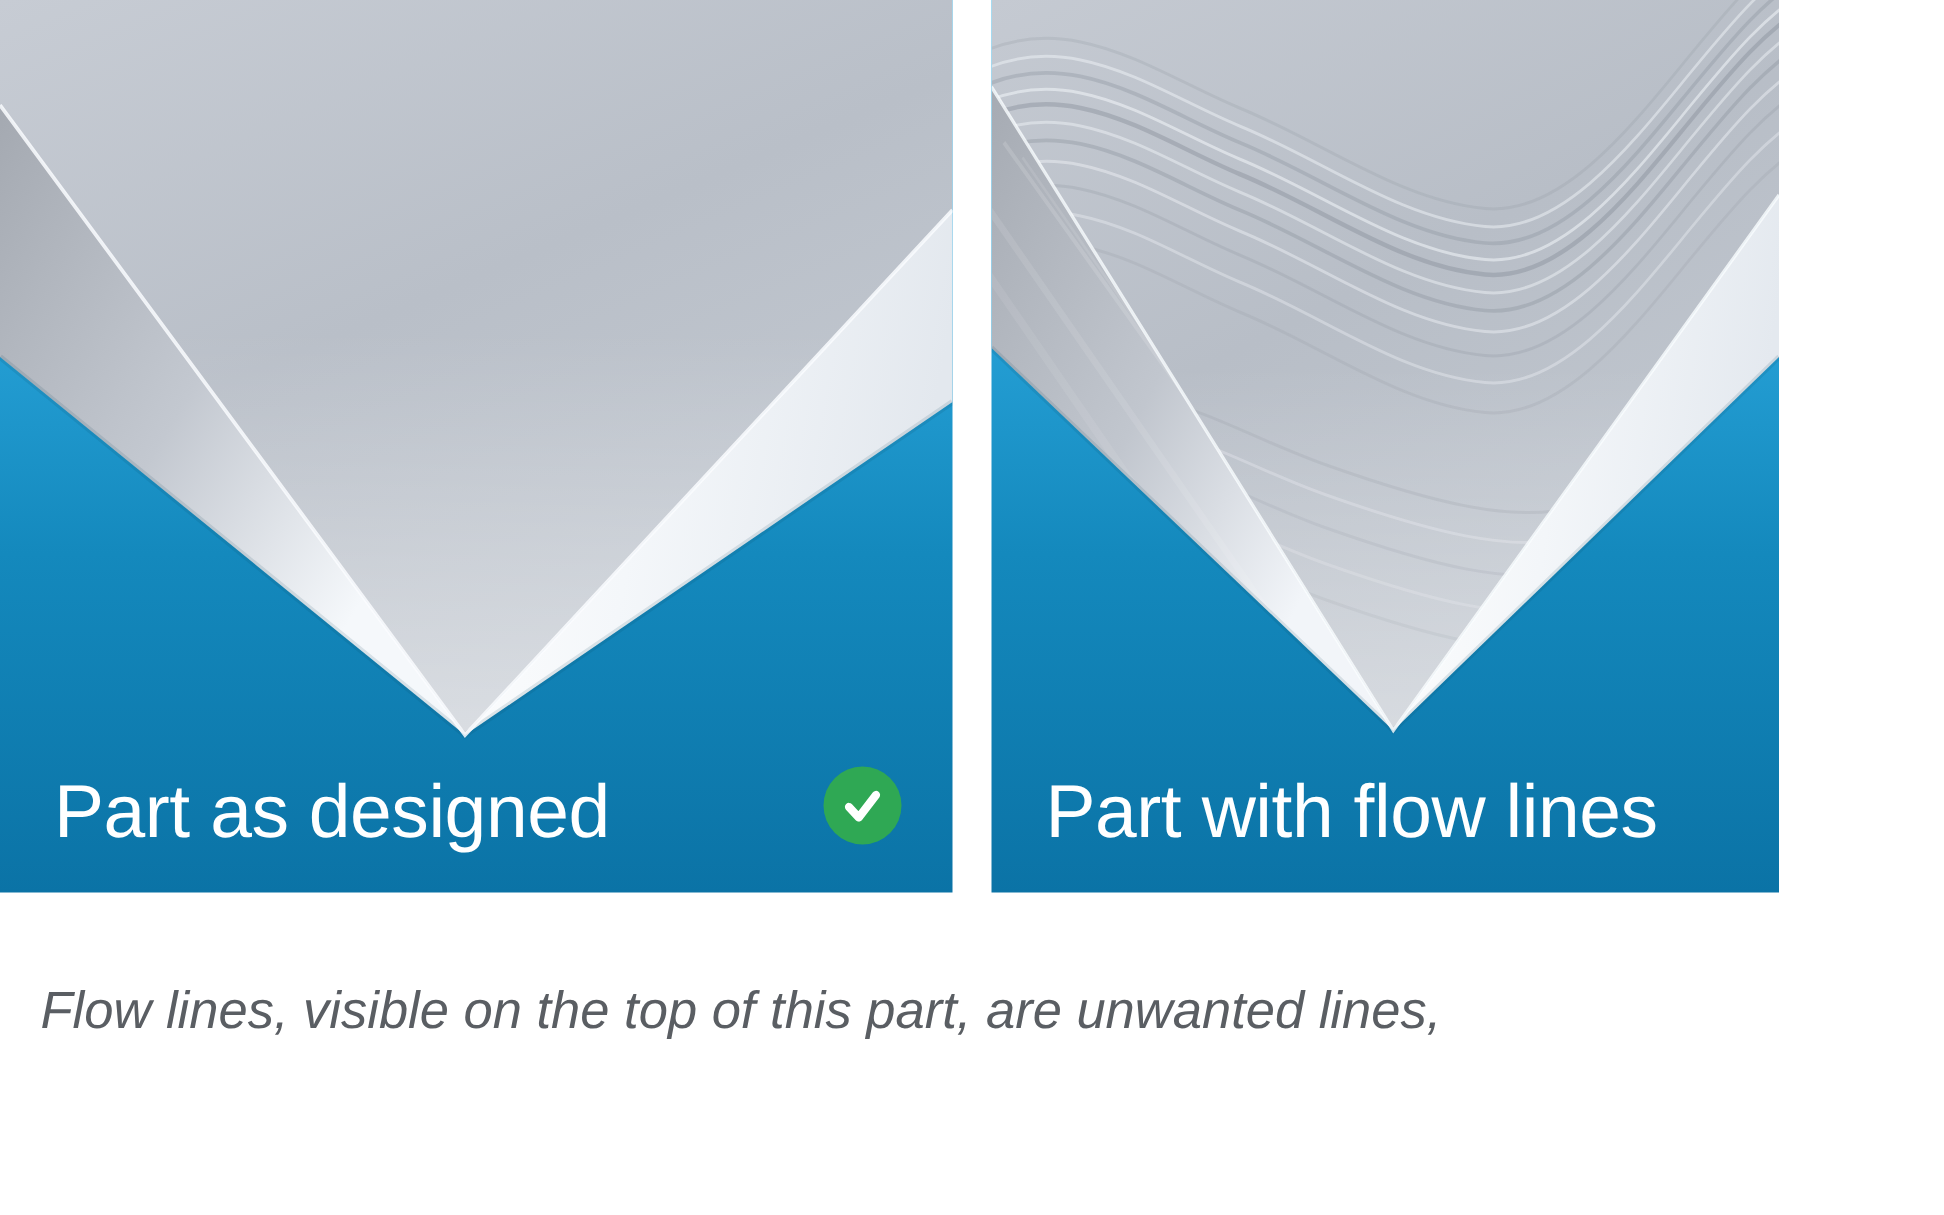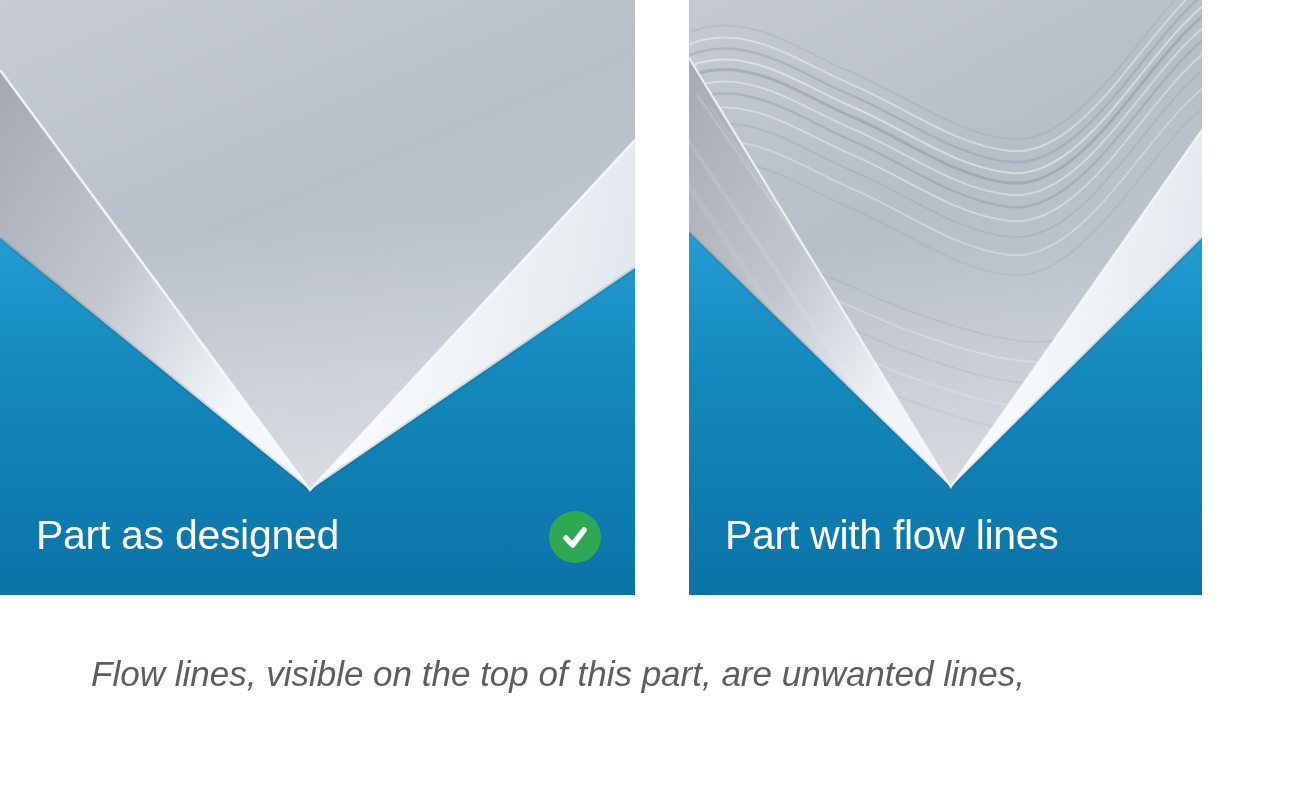--- a/index.html
+++ b/index.html
@@ -5,37 +5,37 @@
   html,body{margin:0;padding:0;}
   body{
     width:1296px;height:810px;position:relative;background:#ffffff;
     font-family:"Liberation Sans", sans-serif;overflow:hidden;
   }
   .panel{
     position:absolute;top:0;height:595px;overflow:hidden;
     background:linear-gradient(180deg,#47bced 0%,#27a2d8 34%,#1489bd 62%,#0b73a6 100%);
   }
   #panel-left{left:0;width:635px;}
-  #panel-right{left:689px;width:513px;}
+  #panel-right{left:661px;width:513px;padding-left:12px;}
   svg.slab{position:absolute;left:0;top:0;width:100%;height:100%;display:block;}
   .panel-label{
     position:absolute;left:36px;top:512px;
-    font-size:41px;font-weight:500;letter-spacing:-0.3px;color:#ffffff;
+    font-size:50px;font-weight:500;letter-spacing:-0.3px;color:#ffffff;
     white-space:nowrap;
   }
   .badge{
     position:absolute;left:549px;top:511px;width:52px;height:52px;border-radius:50%;
     display:flex;align-items:center;justify-content:center;
   }
   .badge.good{background:#2fa854;}
   .badge.bad{background:#d40f1f;}
   .badge .x-glyph{color:#ffffff;font-weight:700;font-size:30px;line-height:1;transform:translateY(-1px);}
   .caption{
-    position:absolute;left:0;top:652px;width:1116px;text-align:center;
-    font-style:italic;font-size:35px;line-height:43px;color:#5a5e63;
+    position:absolute;left:0;top:652px;width:1116px;
+    font-style:italic;font-size:35px;line-height:43px;color:#5a5e63;padding-left:27px;
   }
 </style>
 </head>
 <body>
 
 <div class="figure">
 
   <div class="panel" id="panel-left">
     <svg class="slab" viewBox="0 0 635 595" preserveAspectRatio="none">
       <defs>

